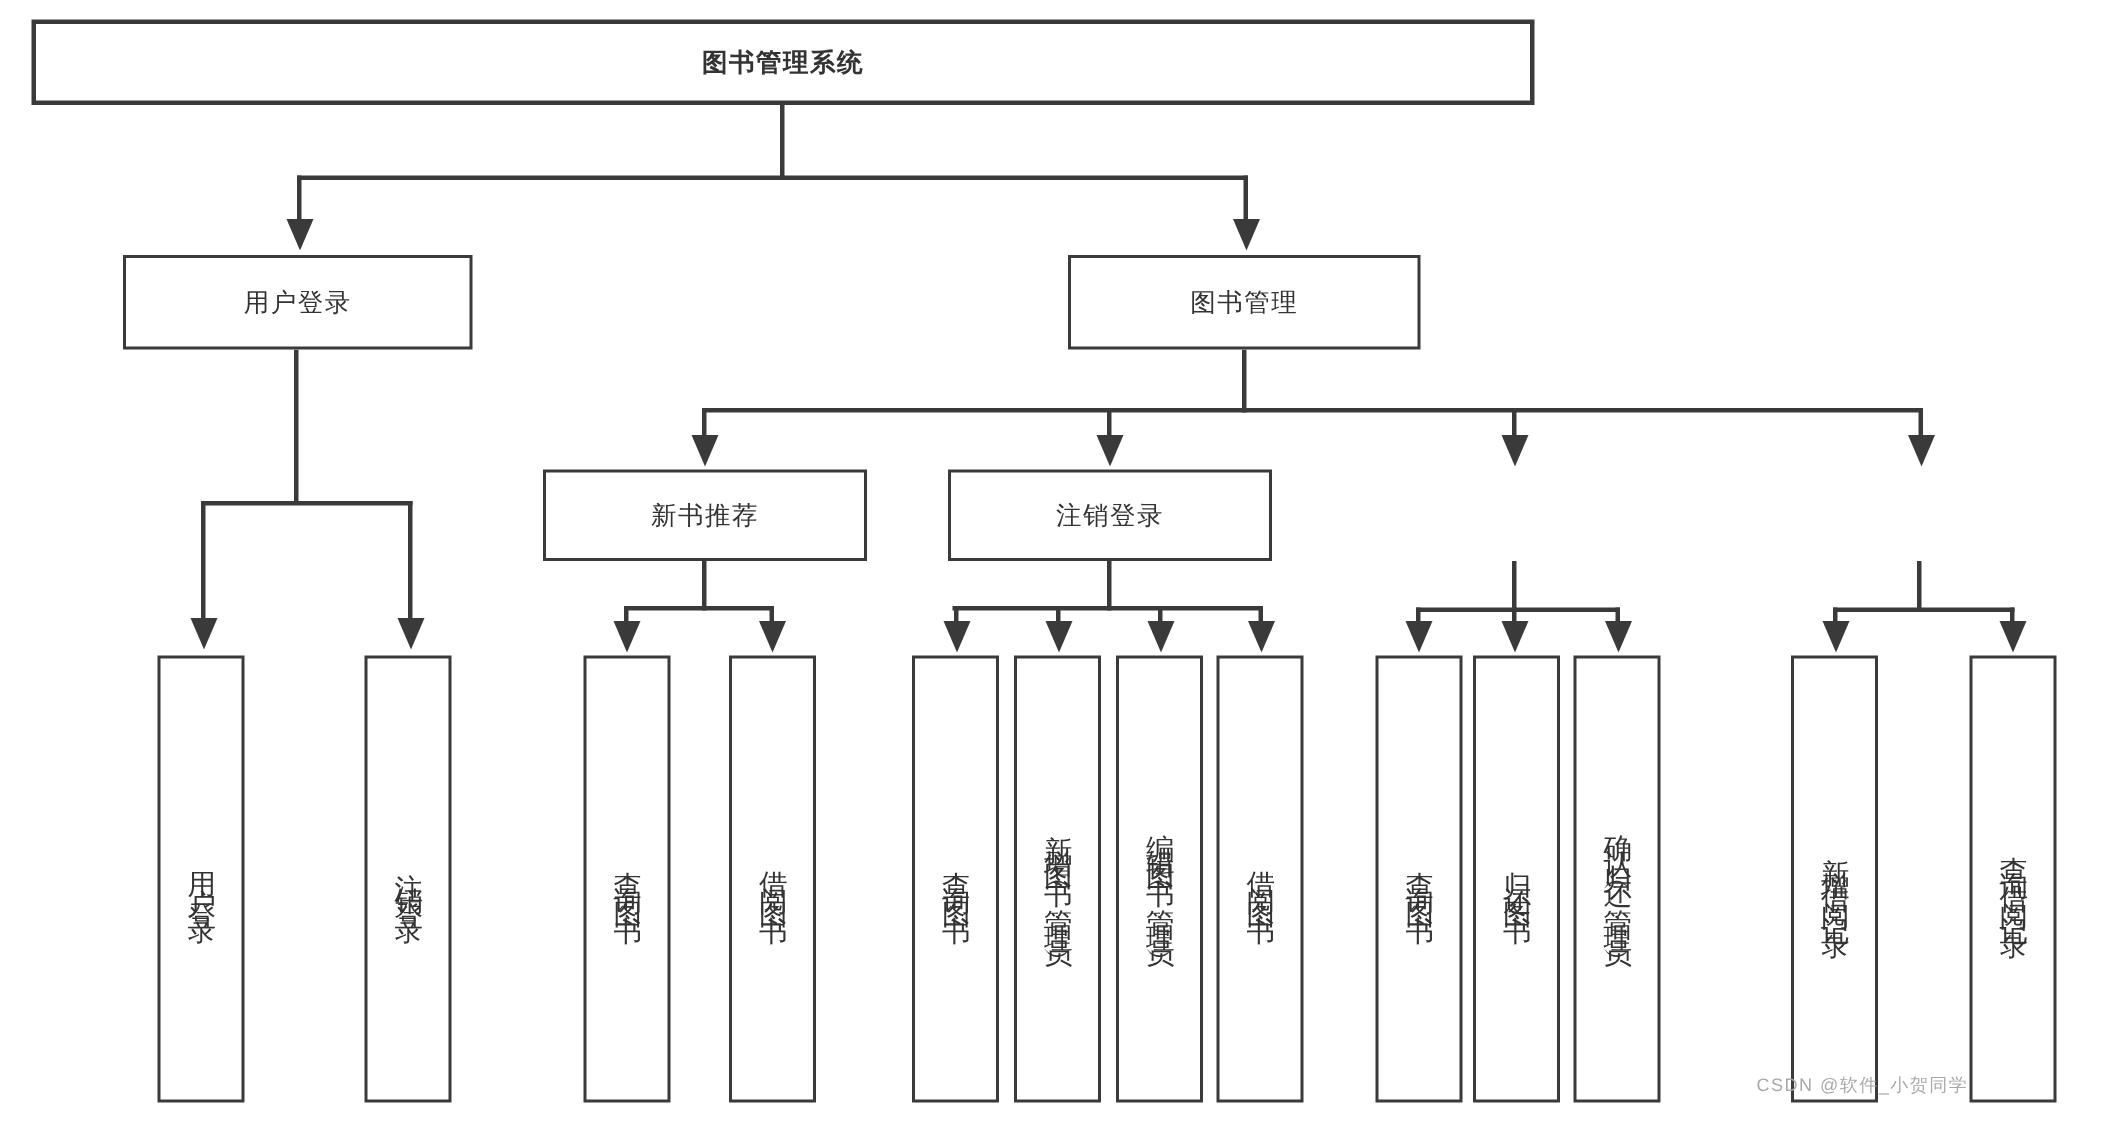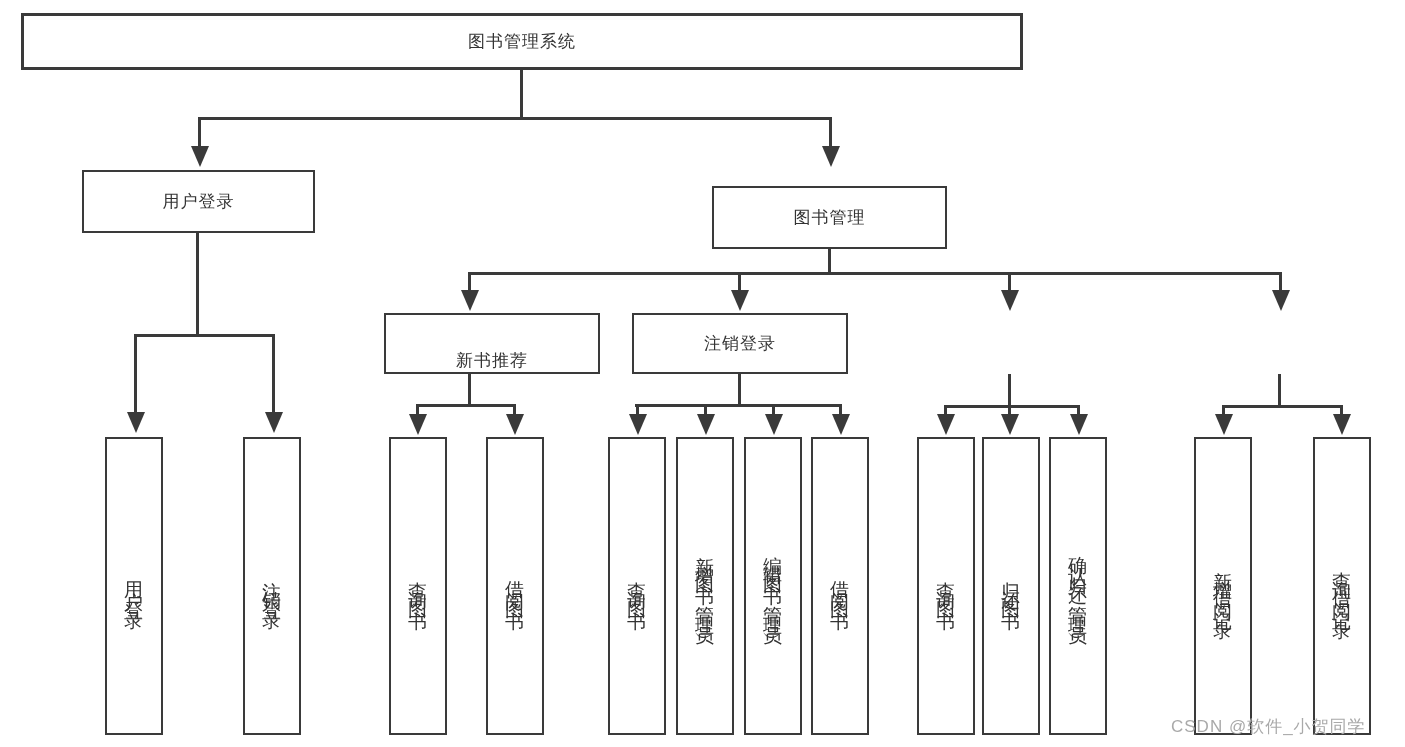--- a/index.html
+++ b/index.html
@@ -51,47 +51,47 @@
   .arr{
     position:absolute;width:0;height:0;
     border-left:9px solid transparent;
     border-right:9px solid transparent;
     border-top:21px solid var(--line);
     z-index:1;
   }
   .watermark{
     position:absolute;
     left:1171px;top:715px;
-    font-size:17px;
+    font-size:12px;
     color:var(--wm);
     letter-spacing:1px;
     z-index:5;
     white-space:nowrap;
   }
 </style>
 </head>
 <body>
 
 <div id="canvas">
 
-  <div class="box root" style="left:21px;top:13px;width:996px;height:51px;">
+  <div class="box root" style="left:21px;top:13px;width:996px;height:51px;font-weight:bold;">
     <span>图书管理系统</span>
   </div>
 
   <div class="vline" style="left:520px;top:67px;height:51px;"></div>
   <div class="hline" style="left:198px;top:117px;width:634px;"></div>
   <div class="vline" style="left:198px;top:117px;height:31px;"></div>
   <div class="arr" style="left:191px;top:146px;"></div>
   <div class="vline" style="left:829px;top:117px;height:31px;"></div>
   <div class="arr" style="left:822px;top:146px;"></div>
 
   <div class="box" style="left:82px;top:170px;width:229px;height:59px;">
     <span>用户登录</span>
   </div>
-  <div class="box" style="left:712px;top:170px;width:231px;height:59px;margin-top:16px;">
+  <div class="box" style="left:712px;top:170px;width:231px;height:59px;">
     <span>图书管理</span>
   </div>
 
   <div class="vline" style="left:196px;top:233px;height:103px;"></div>
   <div class="hline" style="left:134px;top:334px;width:141px;"></div>
   <div class="vline" style="left:134px;top:334px;height:78px;"></div>
   <div class="arr" style="left:127px;top:412px;"></div>
   <div class="vline" style="left:272px;top:334px;height:78px;"></div>
   <div class="arr" style="left:265px;top:412px;"></div>
 
@@ -99,21 +99,21 @@
   <div class="hline" style="left:468px;top:272px;width:814px;"></div>
   <div class="vline" style="left:468px;top:272px;height:20px;"></div>
   <div class="arr" style="left:461px;top:290px;"></div>
   <div class="vline" style="left:738px;top:272px;height:20px;"></div>
   <div class="arr" style="left:731px;top:290px;"></div>
   <div class="vline" style="left:1008px;top:272px;height:20px;"></div>
   <div class="arr" style="left:1001px;top:290px;"></div>
   <div class="vline" style="left:1279px;top:272px;height:20px;"></div>
   <div class="arr" style="left:1272px;top:290px;"></div>
 
-  <div class="box" style="left:384px;top:313px;width:212px;height:57px;align-items:flex-end;">
+  <div class="box" style="left:362px;top:313px;width:212px;height:57px;">
     <span>新书推荐</span>
   </div>
   <div class="box" style="left:632px;top:313px;width:212px;height:57px;">
     <span>注销登录</span>
   </div>
 
   <div class="vline" style="left:468px;top:374px;height:33px;"></div>
   <div class="hline" style="left:416px;top:404px;width:100px;"></div>
   <div class="vline" style="left:416px;top:404px;height:11px;"></div>
   <div class="arr" style="left:409px;top:414px;"></div>

